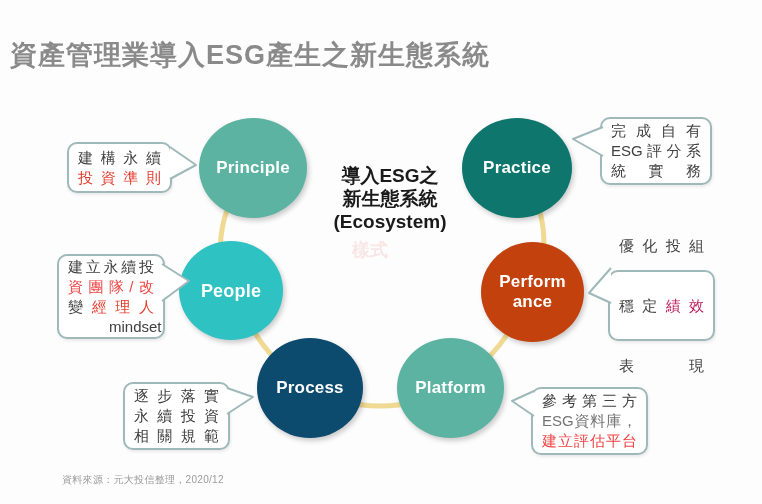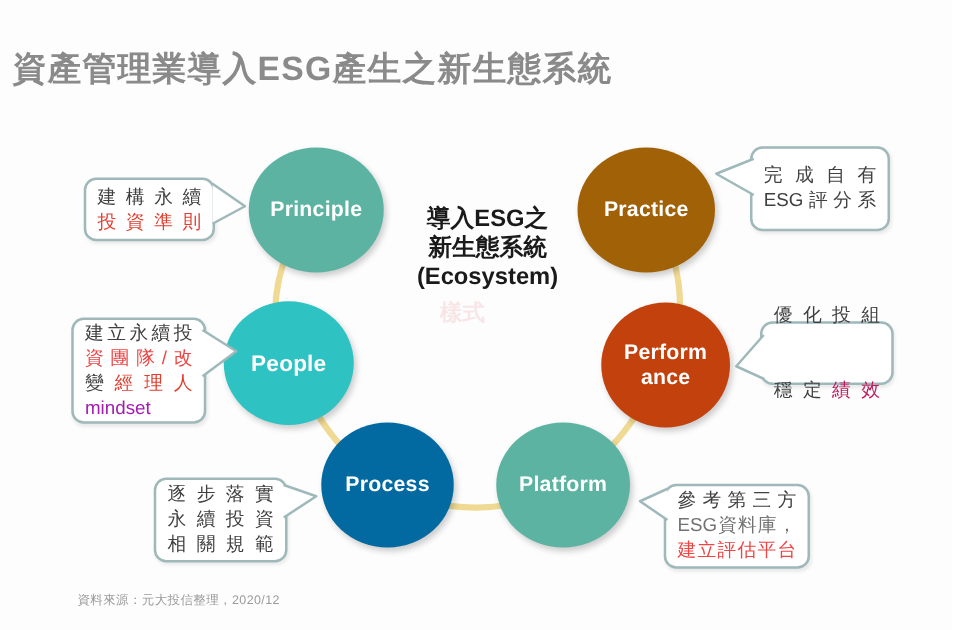--- a/index.html
+++ b/index.html
@@ -43,51 +43,51 @@
     display:flex;flex-direction:column;justify-content:center;
     padding:3px 9px;box-sizing:border-box;font-size:15px;
     box-shadow:1px 2px 3px rgba(0,0,0,.08);
   }
   .co-line{line-height:20px;text-align:justify;text-align-last:justify;}
   .co-line.latin{text-align:left;text-align-last:auto;}
   .co-principle  {left:67px; top:142px;width:105px;height:51px;}
   .co-people     {left:57px; top:254px;width:108px;height:85px;}
   .co-process    {left:123px;top:382px;width:107px;height:68px;}
   .co-practice   {left:600px;top:117px;width:112px;height:68px;}
-  .co-performance{left:608px;top:257px;width:107px;height:51px;gap:40px;}
+  .co-performance{left:608px;top:270px;width:107px;height:71px;gap:40px;}
   .co-platform   {left:531px;top:387px;width:117px;height:68px;}
   .source{
     position:absolute;left:62px;top:473px;font-size:10px;letter-spacing:.3px;
   }
 </style>
 </head>
 <body>
 
 <div class="stage">
 
   <h1 class="title" style="color: rgb(138, 138, 138);">資產管理業導入ESG產生之新生態系統</h1>
 
   <svg class="layer-svg" viewBox="0 0 762 504">
     <path class="arcpath" d="M253,168 C222,200 210,252 231,290 C252,330 268,362 310,388 C352,412 408,412 450,388 C492,364 512,330 532,292 C553,252 545,200 517,168" fill="none" stroke="#efd993" stroke-width="5" stroke-linecap="round"></path>
   </svg>
 
   <div class="node n-principle" style="background: rgb(92, 179, 162); color: rgb(255, 255, 255);">
       <span class="nl">Principle</span>
     </div>
-  <div class="node n-practice" style="background: #a16207; color: rgb(255, 255, 255);">
+  <div class="node n-practice" style="background: #0f766e; color: rgb(255, 255, 255);">
       <span class="nl">Practice</span>
     </div>
   <div class="node n-people" style="background: rgb(46, 194, 194); color: rgb(255, 255, 255);">
       <span class="nl">People</span>
     </div>
   <div class="node n-performance" style="background: #c2410c; color: rgb(255, 255, 255);">
       <span class="nl">Perform</span>
       <span class="nl">ance</span>
     </div>
-  <div class="node n-process" style="background: #0369a1; color: rgb(255, 255, 255);">
+  <div class="node n-process" style="background: #0c4a6e; color: rgb(255, 255, 255);">
       <span class="nl">Process</span>
     </div>
   <div class="node n-platform" style="background: rgb(92, 179, 162); color: rgb(255, 255, 255);">
       <span class="nl">Platform</span>
     </div>
 
   <div class="subtitle" style="color: rgb(26, 26, 26);">
     <div>導入ESG之</div>
     <div>新生態系統</div>
     <div>(Ecosystem)</div>
@@ -95,34 +95,36 @@
   <div class="watermark" style="color: rgba(224, 130, 120, 0.18);">樣式</div>
 
   <div class="callout co-principle" style="border-color: rgb(159, 184, 185); font-family: Liberation Serif, serif;">
       <div class="co-line"><span style="color: rgb(64, 64, 64);">建構永續</span></div>
       <div class="co-line"><span style="color: rgb(226, 61, 46);">投資準則</span></div>
     </div>
   <div class="callout co-people" style="border-color: rgb(159, 184, 185);">
       <div class="co-line"><span style="color: rgb(64, 64, 64);">建立永續投</span></div>
       <div class="co-line"><span style="color: #ef4444;">資團隊/改</span></div>
       <div class="co-line"><span style="color: rgb(64, 64, 64);">變</span><span style="color: rgb(226, 61, 46);">經理人</span></div>
-      <div class="co-line latin"><span style="color: #a21caf;">mindset</span></div>
+      <div class="co-line latin"><span style="color: #404040; margin-left: 41px;">mindset</span></div>
     </div>
   <div class="callout co-process" style="border-color: rgb(159, 184, 185);">
       <div class="co-line"><span style="color: rgb(64, 64, 64);">逐步落實</span></div>
       <div class="co-line"><span style="color: rgb(64, 64, 64);">永續投資</span></div>
       <div class="co-line"><span style="color: rgb(64, 64, 64);">相關規範</span></div>
     </div>
   <div class="callout co-practice" style="border-color: rgb(159, 184, 185);">
       <div class="co-line"><span style="color: rgb(64, 64, 64);">完成自有</span></div>
       <div class="co-line"><span style="color: rgb(64, 64, 64);">ESG評分系</span></div>
+      <div class="co-line"><span style="color: rgb(64, 64, 64);">統實務</span></div>
     </div>
   <div class="callout co-performance" style="border-color: rgb(159, 184, 185);">
       <div class="co-line"><span style="color: rgb(64, 64, 64);">優化投組</span></div>
       <div class="co-line"><span style="color: rgb(64, 64, 64);">穩定</span><span style="color: #be185d;">績效</span></div>
+      <div class="co-line"><span style="color: rgb(64, 64, 64);">表現</span></div>
     </div>
   <div class="callout co-platform" style="border-color: rgb(159, 184, 185);">
       <div class="co-line"><span style="color: rgb(64, 64, 64);">參考第三方</span></div>
       <div class="co-line"><span style="color: #737373;">ESG資料庫，</span></div>
       <div class="co-line"><span style="color: #ef4444;">建立評估平台</span></div>
     </div>
 
   <svg class="layer-svg" viewBox="0 0 762 504">
     <path class="ptr" d="M170,147 L196,165 L170,179" fill="#ffffff" stroke="#9fb8b9" stroke-width="2" stroke-linejoin="round"></path>
     <path class="ptr" d="M162,264 L189,281 L162,301" fill="#ffffff" stroke="#9fb8b9" stroke-width="2" stroke-linejoin="round"></path>

